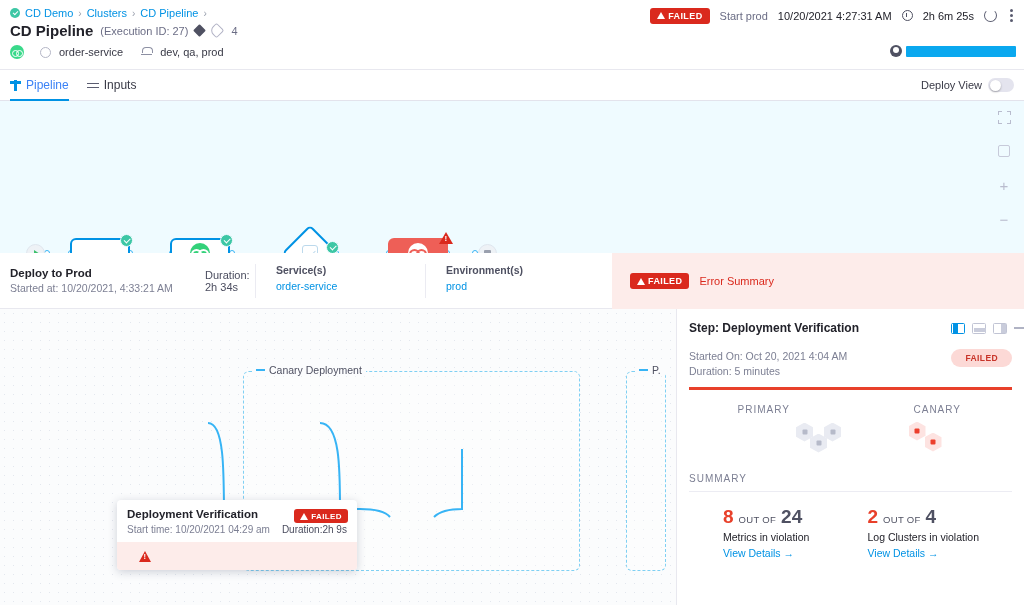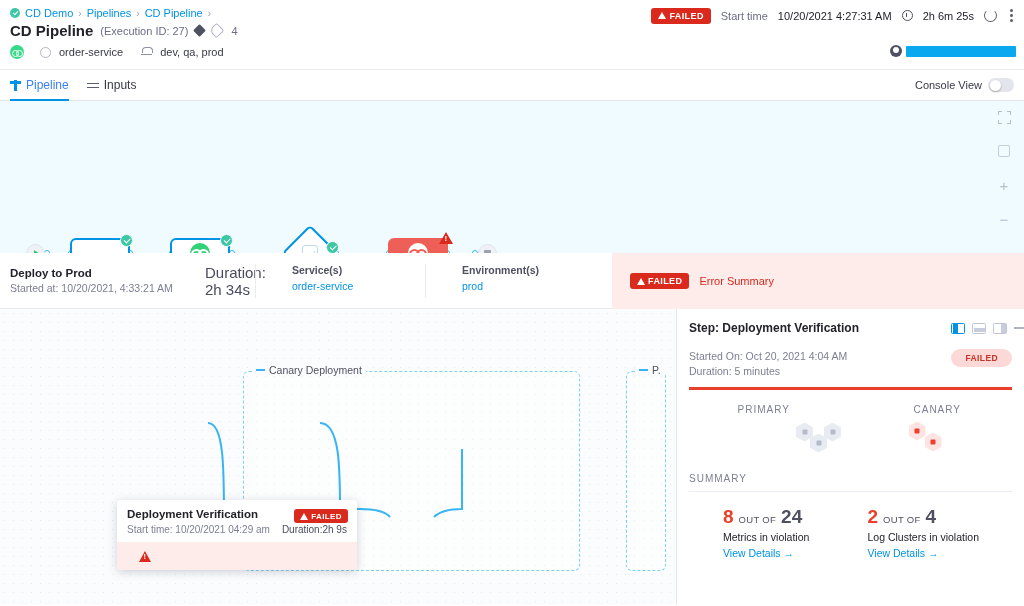--- a/index.html
+++ b/index.html
@@ -123,22 +123,22 @@
   .fsq i:nth-child(3){ left:0; bottom:0; border-left:1.6px solid #b9bcce; border-bottom:1.6px solid #b9bcce; }
   .fsq i:nth-child(4){ right:0; bottom:0; border-right:1.6px solid #b9bcce; border-bottom:1.6px solid #b9bcce; }
   .osq { width:12px; height:12px; border:1.6px solid #c7cada; border-radius:2px; }
 
   
   .detail-bar { position:relative; height:56px; background:#fff; border-bottom:1px solid #e8e8ef;
     display:flex; align-items:center; }
   .db-left { padding-left:10px; width:175px; }
   .db-title { font-size:11.5px; font-weight:bold; color:#22222a; }
   .db-sub { font-size:10.5px; color:#7c7f93; margin-top:3px; }
-  .db-dur { font-size:15px; color:#4a4c5e; width:80px;padding-left:30px; }
-  .db-col { padding-left:36px; border-left:1px solid #ebebf2; height:34px; }
+  .db-dur { font-size:11px; color:#4a4c5e; width:80px;padding-left:30px; }
+  .db-col { padding-left:20px; border-left:1px solid #ebebf2; height:34px; }
   .db-h { font-size:10.5px; color:#4f5162; font-weight:bold; }
   .db-v { font-size:10.5px; color:#0092e4; margin-top:4px; cursor:pointer; }
   .err-strip { position:absolute; left:612px; top:0; right:0; height:56px; background:#fdecea;
     display:flex; align-items:center; gap:10px; padding-left:18px; }
   .err-link { color:#da291d; font-size:11px; cursor:pointer; }
 
   
   .bottom { position:relative; height:296px; }
   .exec-canvas { position:absolute; left:0; top:0; width:676px; height:296px;
     background:#fbfcfd;
@@ -211,21 +211,21 @@
 <body>
 
 <div class="app">
 
   <div class="header">
 
     <div class="breadcrumb">
       <span class="dot-green"></span>
       <span class="bc-link">CD Demo</span>
       <span class="bc-sep">›</span>
-      <span class="bc-link">Pipelines</span>
+      <span class="bc-link">Clusters</span>
       <span class="bc-sep">›</span>
       <span class="bc-link">CD Pipeline</span>
       <span class="bc-sep">›</span>
     </div>
 
     <div class="title-row">
       <span class="title-main">CD Pipeline</span>
       <span class="exec-id">(Execution ID: 27)</span>
       <span class="rhombus"></span>
       <span class="tag-ico"></span>
@@ -238,21 +238,21 @@
       <span>order-service</span>
       <span class="env-ico"></span>
       <span>dev, qa, prod</span>
     </div>
 
     <div class="hdr-right">
       <span class="pill-failed">
         <span class="warn-tri"></span>
         <span>FAILED</span>
       </span>
-      <span class="lbl-mute">Start time</span>
+      <span class="lbl-mute">Start prod</span>
       <span class="val-dark">10/20/2021 4:27:31 AM</span>
       <span class="clock"></span>
       <span class="val-dark">2h 6m 25s</span>
       <span class="ico-btn">
           <span class="refresh"></span>
         </span>
       <span class="kebab">
           <i></i>
           <i></i>
           <i></i>
@@ -268,21 +268,21 @@
   <div class="tabbar">
     <div class="tab active">
       <span class="pipe-ico"></span>
       <span>Pipeline</span>
     </div>
     <div class="tab">
       <span class="inputs-ico"></span>
       <span>Inputs</span>
     </div>
     <div class="console-toggle">
-      <span>Console View</span>
+      <span>Deploy View</span>
       <span class="switch"></span>
     </div>
   </div>
 
   <div class="canvas-top">
 
     <div class="dot-sm" style="left:44px; top:149px;"></div>
     <div class="dot-sm" style="left:68px; top:149px;"></div>
     <div class="dot-sm" style="left:127px; top:149px;"></div>
     <div class="dot-sm" style="left:169px; top:149px;"></div>

